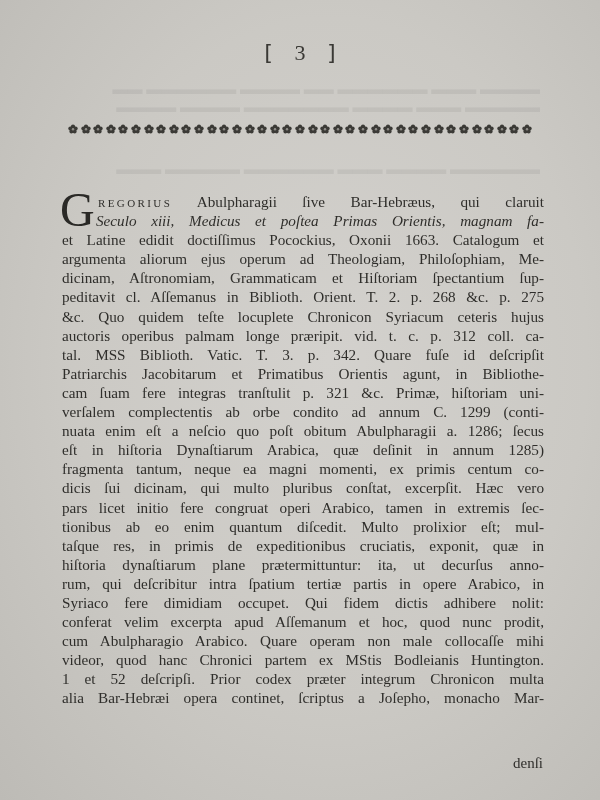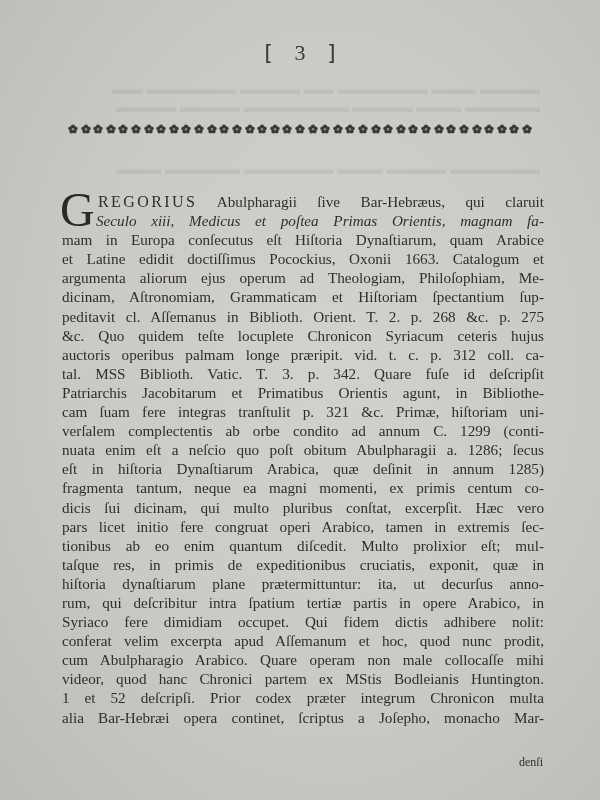--- a/index.html
+++ b/index.html
@@ -100,28 +100,28 @@
       position: absolute;
       left: -2px;
       top: -6px;
       font-family: "Liberation Serif", serif;
       font-size: 48px;
       line-height: 48px;
       color: #2a2926;
     }
     .smallcaps {
       letter-spacing: 2.4px;
-      font-size: 16px;
+      font-size: 11px;
     }
     .catchword {
       position: absolute;
       top: 755px;
       right: 57px;
       font-family: "Liberation Serif", serif;
-      font-size: 12px;
+      font-size: 15px;
       color: #2f2e2b;
     }
   </style>
 </head>
 <body>
 
 <div class="page">
 
   <div class="bleed" style="top:80px;">▬▬▬▬ ▬▬▬ ▬▬▬▬▬▬ ▬▬ ▬▬▬▬ ▬▬▬▬▬▬ ▬▬</div>
   <div class="bleed" style="top:98px;">▬▬▬▬▬ ▬▬▬ ▬▬▬▬ ▬▬▬▬▬▬▬ ▬▬▬▬ ▬▬▬▬</div>
@@ -575,21 +575,20 @@
           </g>
           <circle cx="5" cy="5.2" r="1.2" fill="#8e8c87"></circle>
         </svg>
       </span>
     </div>
 
   <div class="body-text">
     <span class="drop-cap">G</span>
     <span class="line first"><span class="smallcaps">REGORIUS</span> <span>Abulpharagii ſive Bar-Hebræus, qui claruit</span></span>
     <span class="line indent">Seculo xiii, Medicus et poſtea Primas Orientis, magnam fa-</span>
-    <span class="line">mam in Europa conſecutus eſt Hiſtoria Dynaſtiarum, quam Arabice</span>
     <span class="line">et Latine edidit doctiſſimus Pocockius, Oxonii 1663. Catalogum et</span>
     <span class="line">argumenta aliorum ejus operum ad Theologiam, Philoſophiam, Me-</span>
     <span class="line">dicinam, Aſtronomiam, Grammaticam et Hiſtoriam ſpectantium ſup-</span>
     <span class="line">peditavit cl. Aſſemanus in Biblioth. Orient. T. 2. p. 268 &amp;c. p. 275</span>
     <span class="line">&amp;c. Quo quidem teſte locuplete Chronicon Syriacum ceteris hujus</span>
     <span class="line">auctoris operibus palmam longe præripit. vid. t. c. p. 312 coll. ca-</span>
     <span class="line">tal. MSS Biblioth. Vatic. T. 3. p. 342. Quare fuſe id deſcripſit</span>
     <span class="line">Patriarchis Jacobitarum et Primatibus Orientis agunt, in Bibliothe-</span>
     <span class="line">cam ſuam fere integras tranſtulit p. 321 &amp;c. Primæ, hiſtoriam uni-</span>
     <span class="line">verſalem complectentis ab orbe condito ad annum C. 1299 (conti-</span>

